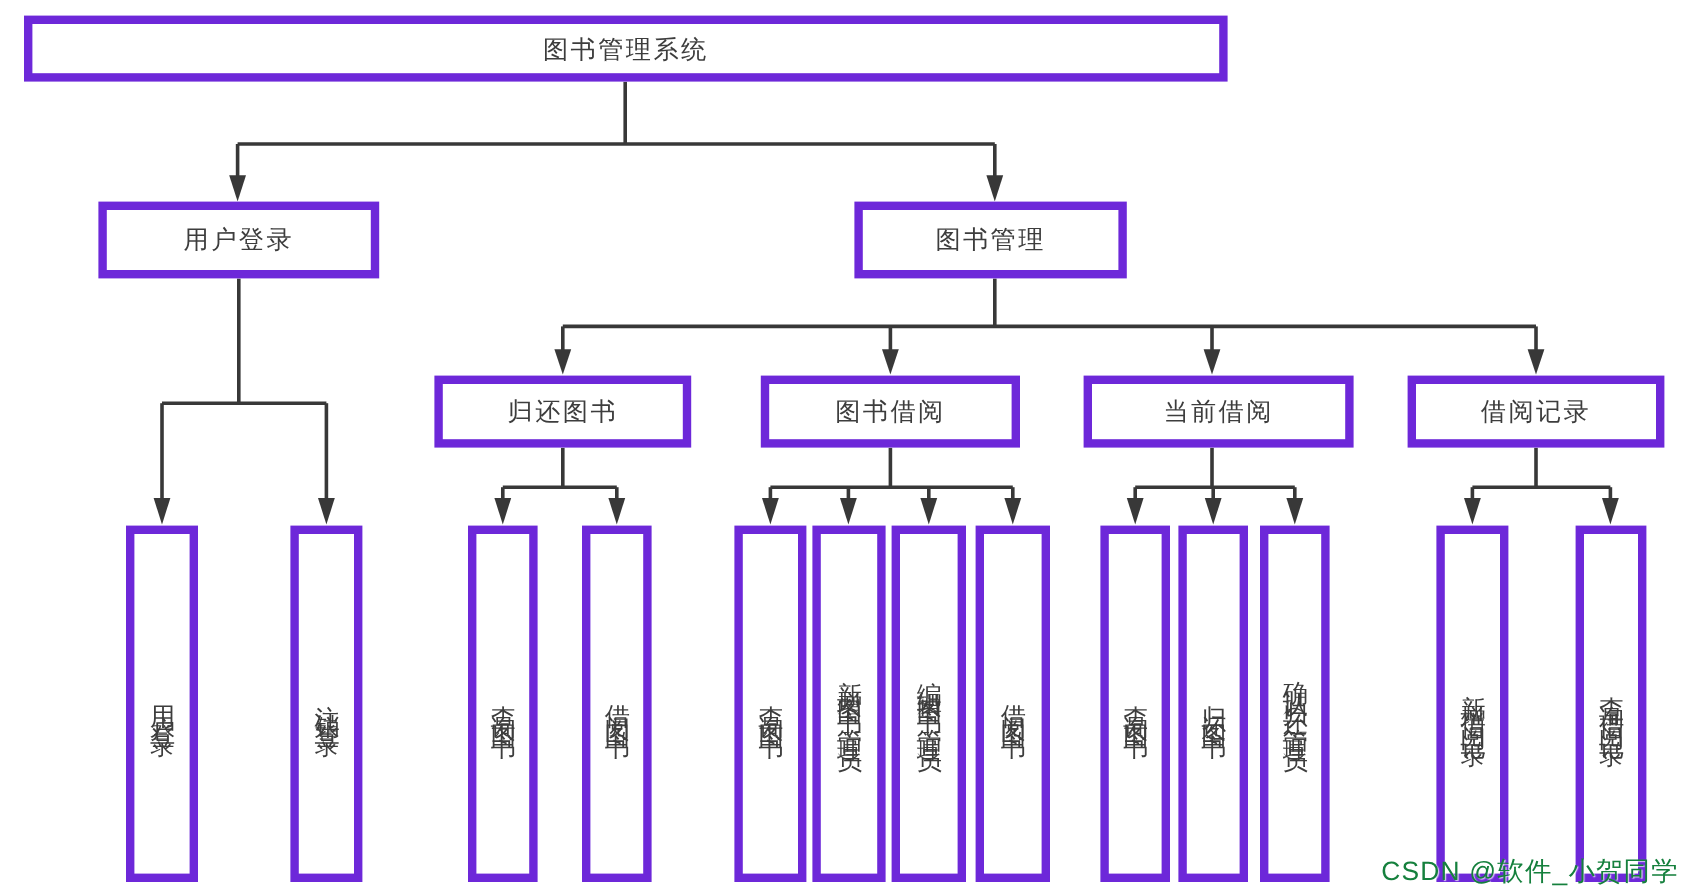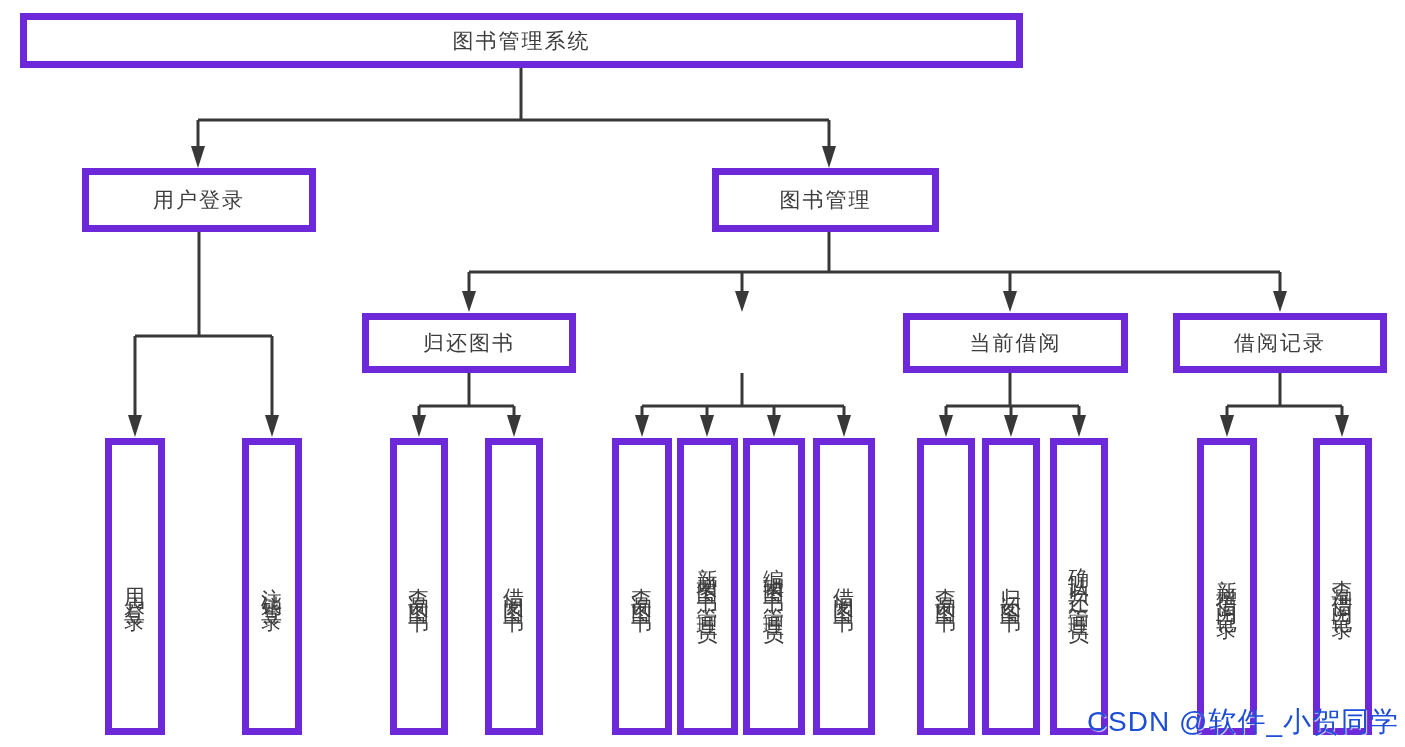--- a/index.html
+++ b/index.html
@@ -43,22 +43,22 @@
     text-orientation: mixed;
     letter-spacing: 8px;
     line-height: 1;
     white-space: nowrap;
   }
   #watermark {
     position: absolute;
     right: 6px;
     bottom: 6px;
     z-index: 3;
-    font-size: 28px;
-    color: #1d4ed8;
+    font-size: 22px;
+    color: #15803d;
     letter-spacing: 1px;
     text-shadow: 1px 1px 1px rgba(255,255,255,0.8);
   }
 </style>
 </head>
 <body>
 
 <div id="canvas">
 
   <svg id="wires" width="1405" height="747" viewBox="0 0 1405 747">
@@ -126,20 +126,21 @@
       <polygon points="1335,415 1349,415 1342,437"></polygon>
     </g>
   </svg>
 
   <div class="node" style="left:20px; top:13px; width:1003px; height:55px">图书管理系统</div>
 
   <div class="node" style="left:82px; top:168px; width:234px; height:64px">用户登录</div>
   <div class="node" style="left:712px; top:168px; width:227px; height:64px">图书管理</div>
 
   <div class="node" style="left:362px; top:313px; width:214px; height:60px">归还图书</div>
+  <div class="node" style="left:634px; top:313px; width:216px; height:60px">图书借阅</div>
   <div class="node" style="left:903px; top:313px; width:225px; height:60px">当前借阅</div>
   <div class="node" style="left:1173px; top:313px; width:214px; height:60px">借阅记录</div>
 
   <div class="node leaf" style="left:105px; top:438px; width:60px; height:297px">
     <span class="vtext">用户登录</span>
   </div>
   <div class="node leaf" style="left:242px; top:438px; width:60px; height:297px">
     <span class="vtext">注销登录</span>
   </div>
 

